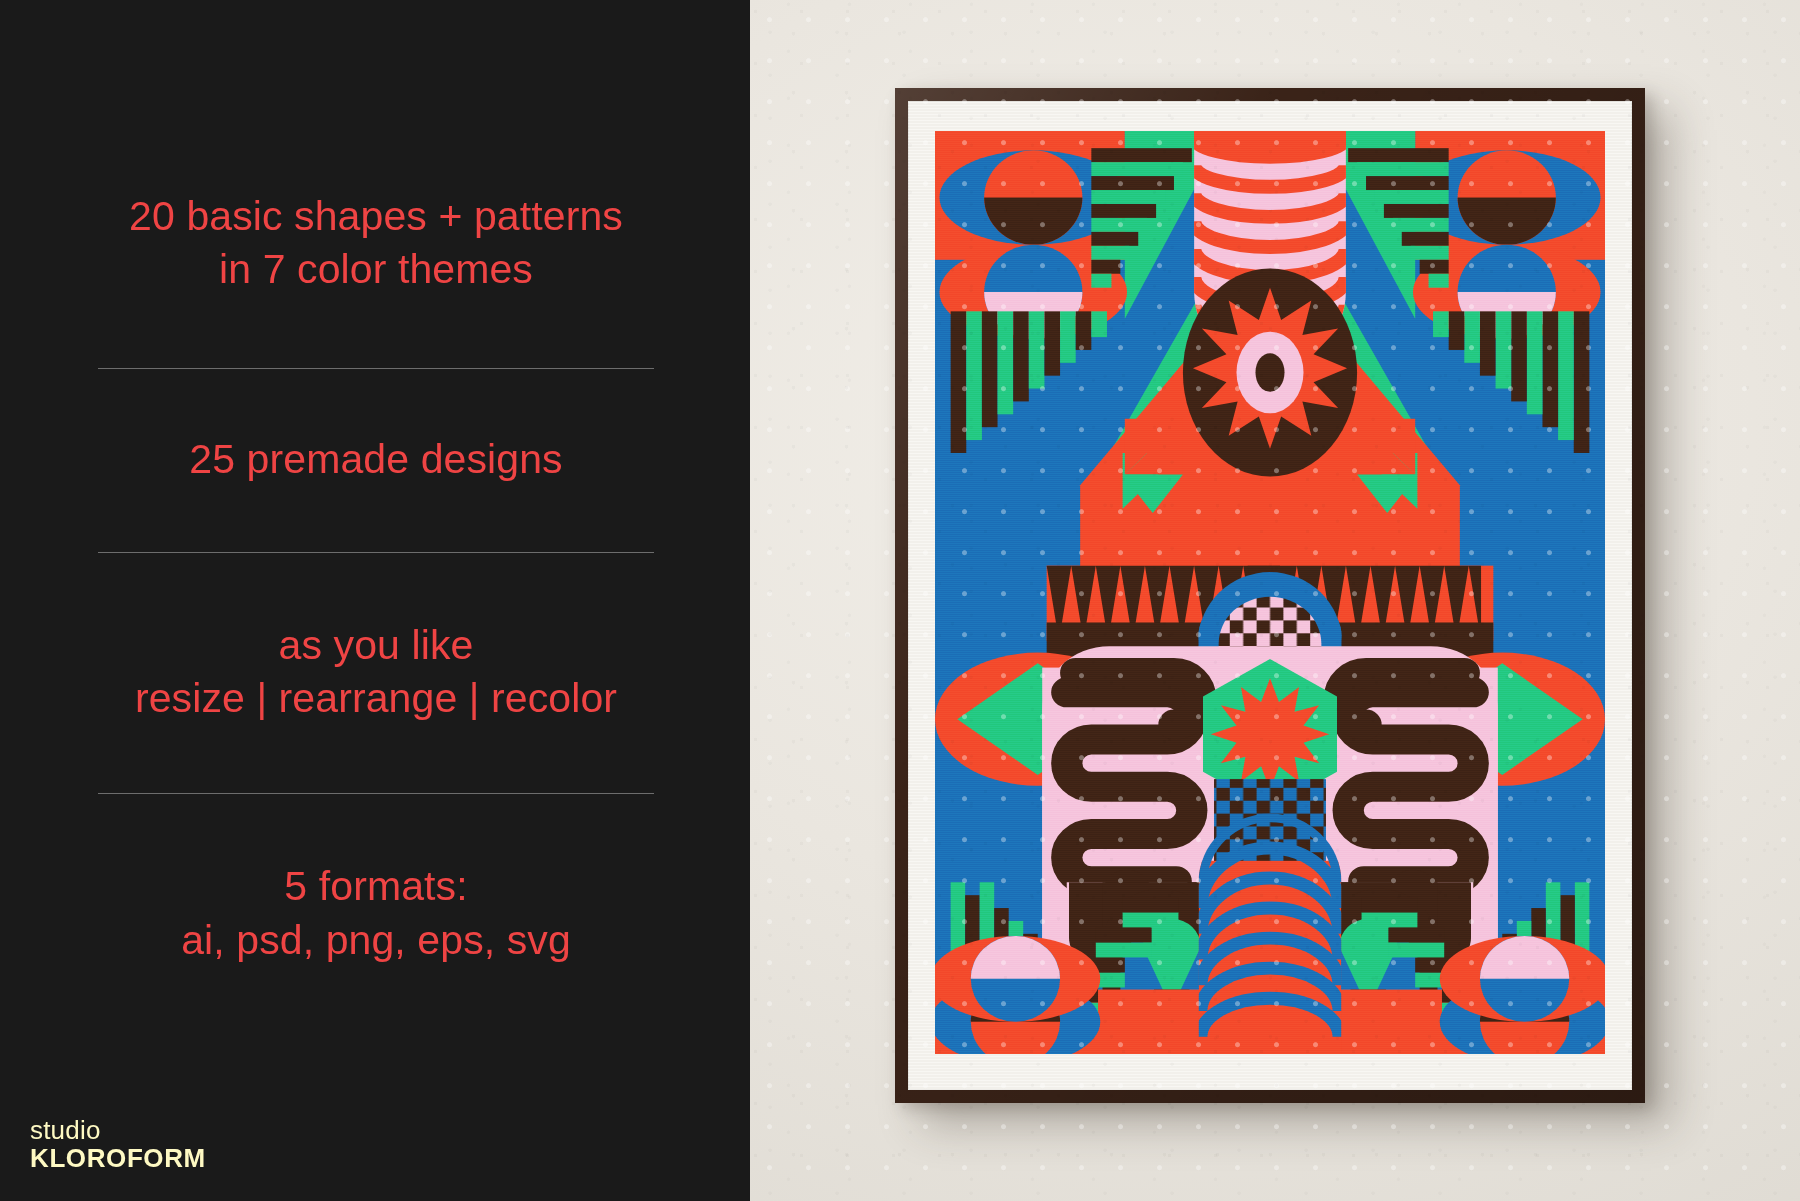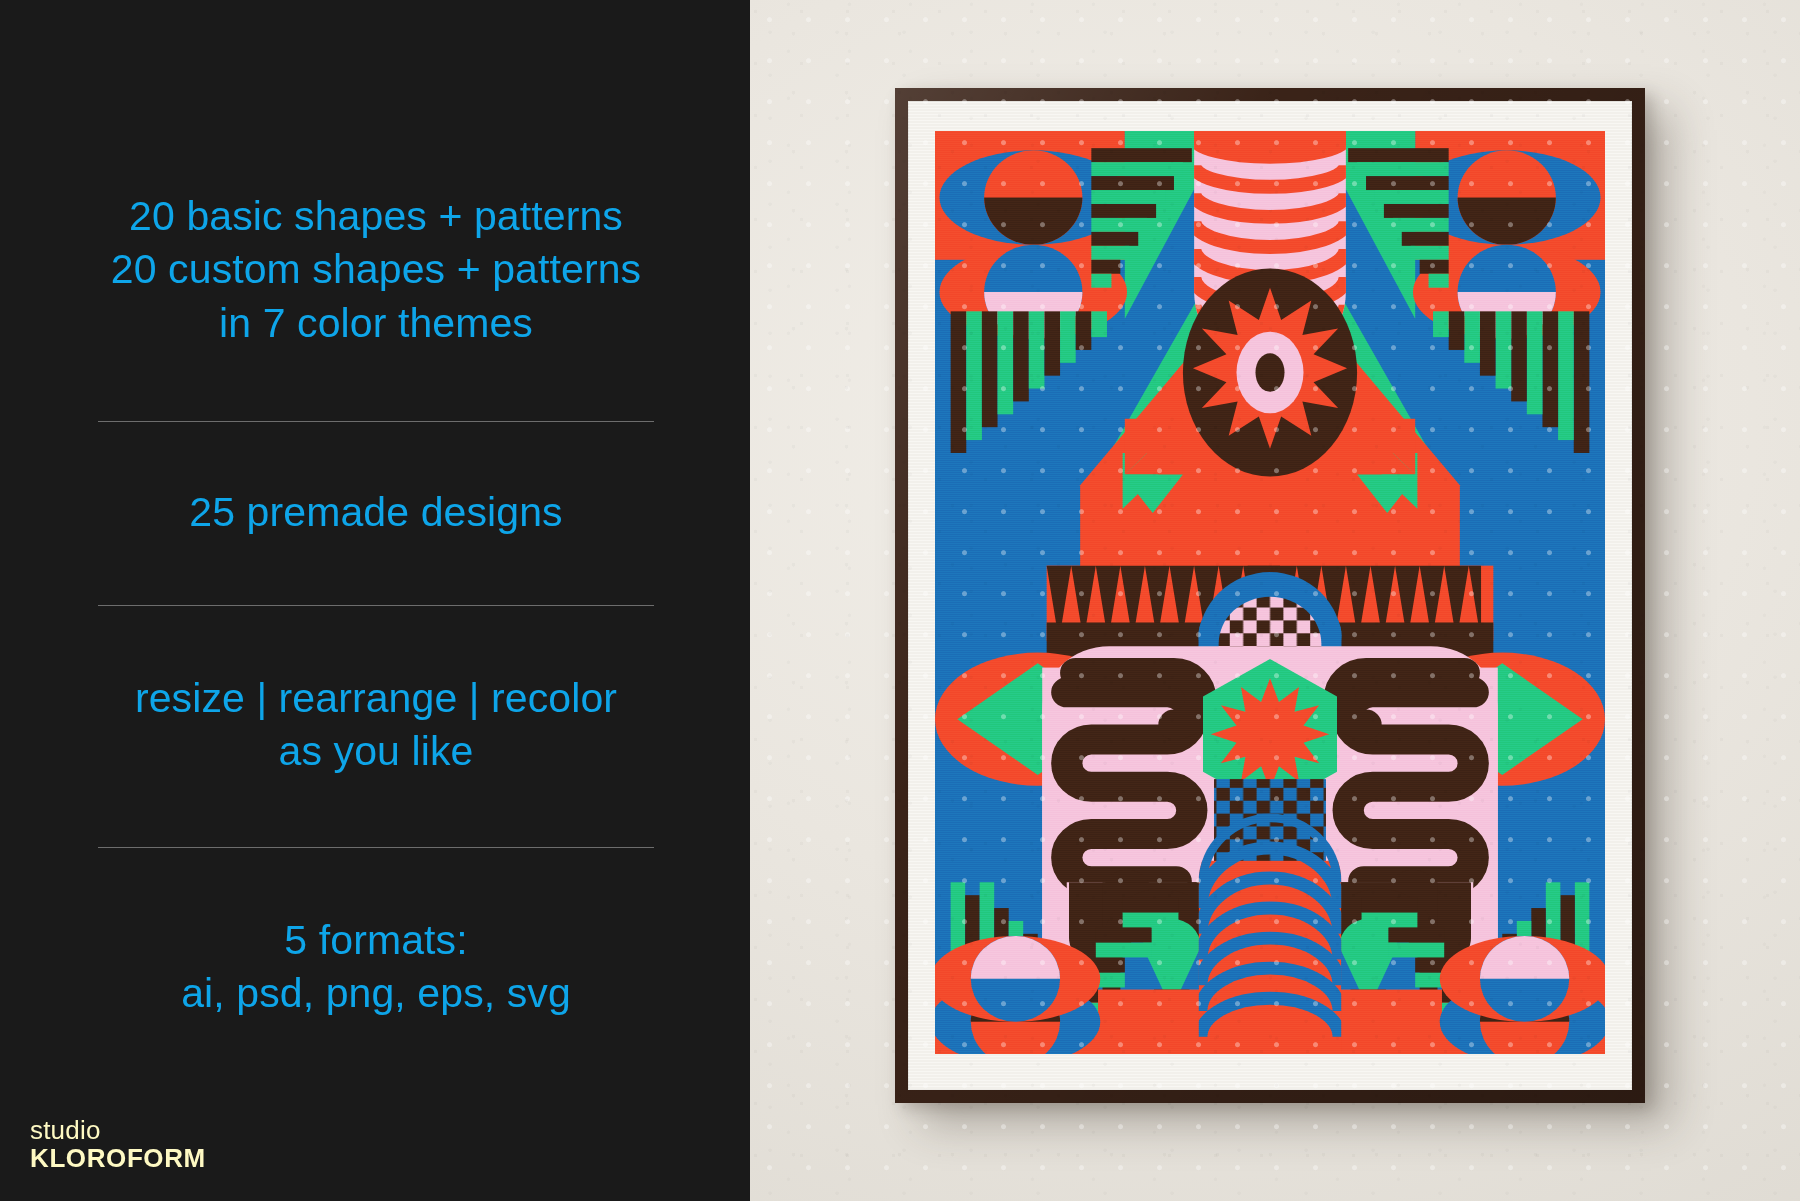--- a/index.html
+++ b/index.html
@@ -18,21 +18,21 @@
     position:relative;
     flex:0 0 750px;
   }
   .feature-stack{
     position:absolute;
     left:98px; right:96px;
     top:190px;
   }
   .feature-block{ text-align:center; }
   .feature-line{
-    color:#0ea5e9;
+    color:#ef4444;
     font-size:41px;
     line-height:1.30;
     font-weight:400;
     letter-spacing:0.1px;
     white-space:nowrap;
   }
   .divider{
     height:1px;
     background:#6d6d6d;
     margin:0;
@@ -131,39 +131,38 @@
 </style>
 </head>
 <body>
 
 <div class="left-panel">
 
   <div class="feature-stack">
 
     <div class="feature-block">
       <div class="feature-line">20 basic shapes + patterns</div>
-      <div class="feature-line">20 custom shapes + patterns</div>
       <div class="feature-line">in 7 color themes</div>
     </div>
 
     <div class="sp-a"></div>
     <div class="divider"></div>
     <div class="sp-b"></div>
 
     <div class="feature-block">
       <div class="feature-line">25 premade designs</div>
     </div>
 
     <div class="sp-c"></div>
     <div class="divider"></div>
     <div class="sp-d"></div>
 
     <div class="feature-block">
+      <div class="feature-line">as you like</div>
       <div class="feature-line">resize | rearrange  | recolor</div>
-      <div class="feature-line">as you like</div>
     </div>
 
     <div class="sp-e"></div>
     <div class="divider"></div>
     <div class="sp-f"></div>
 
     <div class="feature-block">
       <div class="feature-line">5 formats:</div>
       <div class="feature-line">ai, psd, png, eps, svg</div>
     </div>

